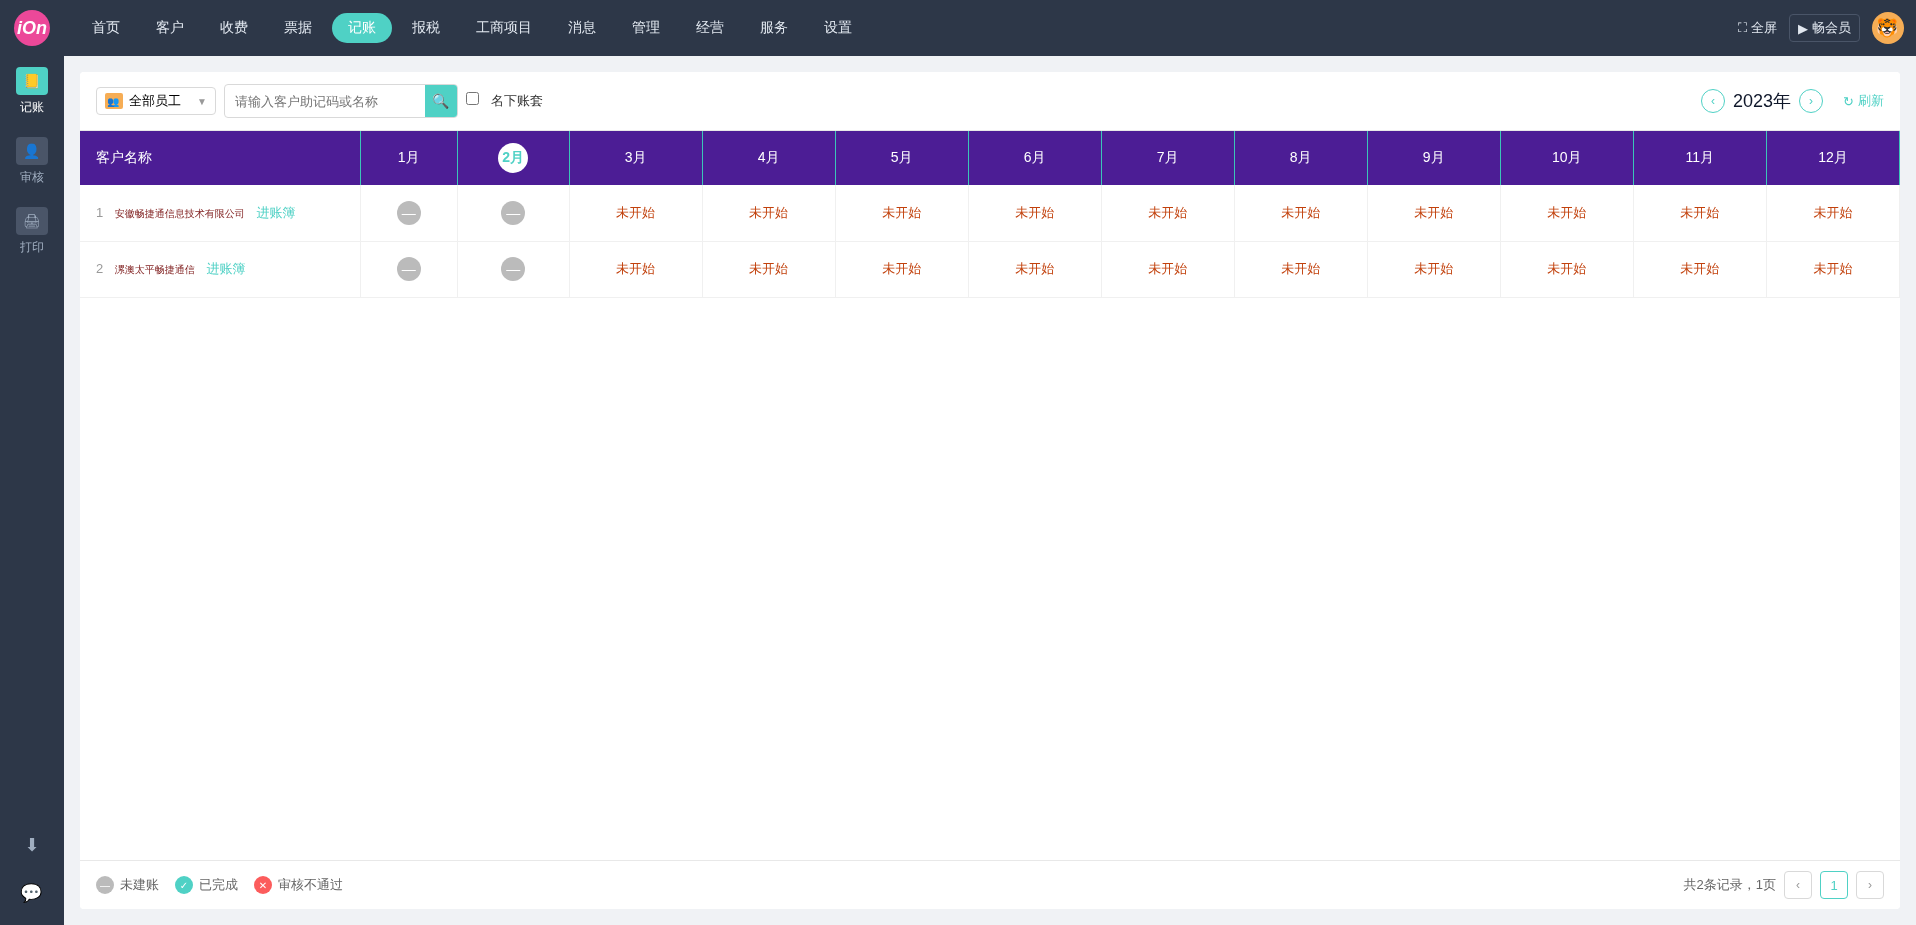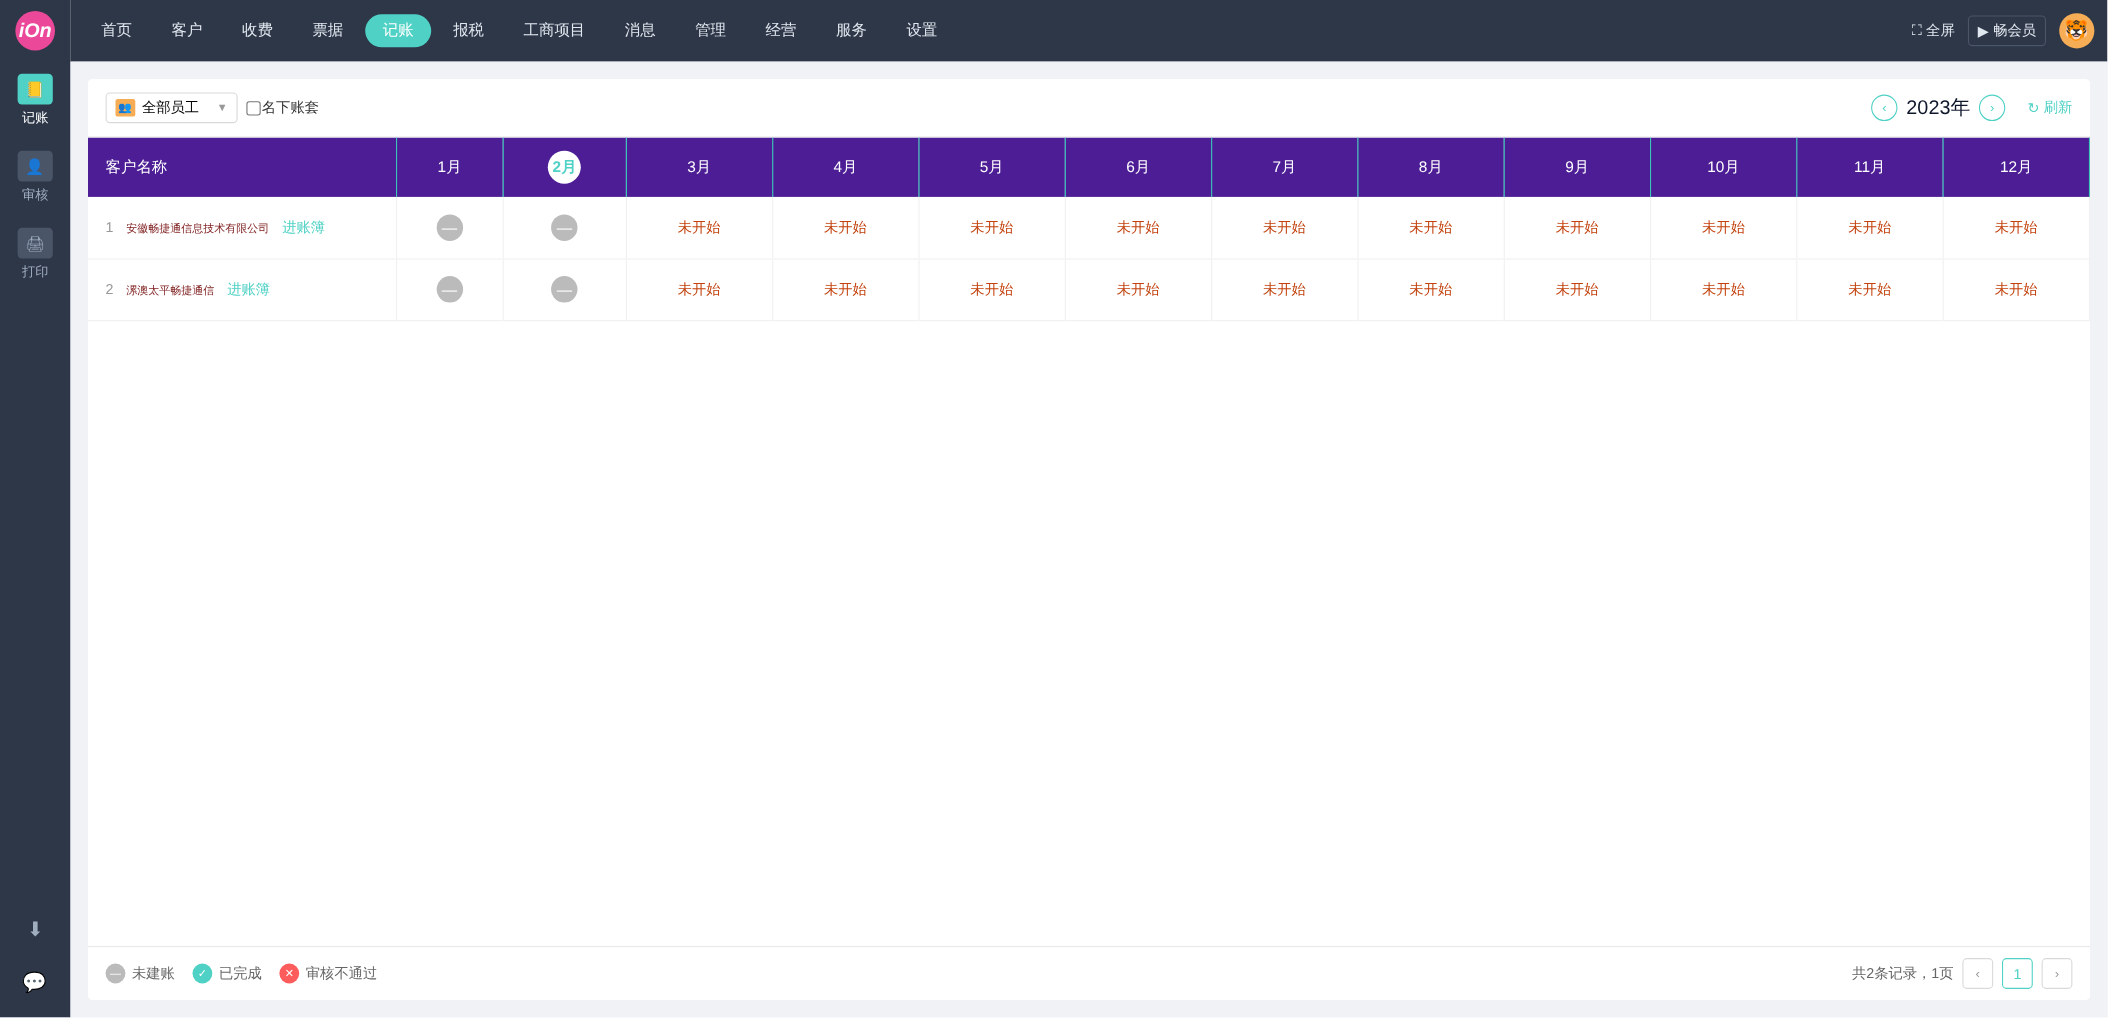--- a/index.html
+++ b/index.html
@@ -219,22 +219,22 @@
       border: none;
       cursor: pointer;
       display: flex;
       align-items: center;
       justify-content: center;
       color: white;
       font-size: 14px;
     }
     .checkbox-label {
       display: flex;
-      align-items: center;
-      gap: 1px;
+      align-items: flex-start;
+      gap: 12px;
       cursor: pointer;
       font-size: 13px;
       color: #333;
     }
     .checkbox-label input { cursor: pointer; }
     .year-nav {
       margin-left: auto;
       display: flex;
       align-items: center;
       gap: 8px;
@@ -483,20 +483,24 @@
   <div class="content">
     <div class="card">
 
       <div class="toolbar">
         <div class="employee-select">
           <div class="emp-icon">👥</div>
           <span>全部员工</span>
           <span class="select-arrow">▼</span>
         </div>
 
+        <div class="search-box">
+          <input class="search-input" type="text" placeholder="请输入客户助记码或名称" style="">
+          <button class="search-btn">🔍</button>
+        </div>
 
         <label class="checkbox-label">
           <input type="checkbox" style="">
           <span>名下账套</span>
         </label>
 
         <div class="year-nav">
           <button class="year-btn">‹</button>
           <span class="year-text">2023年</span>
           <button class="year-btn">›</button>

